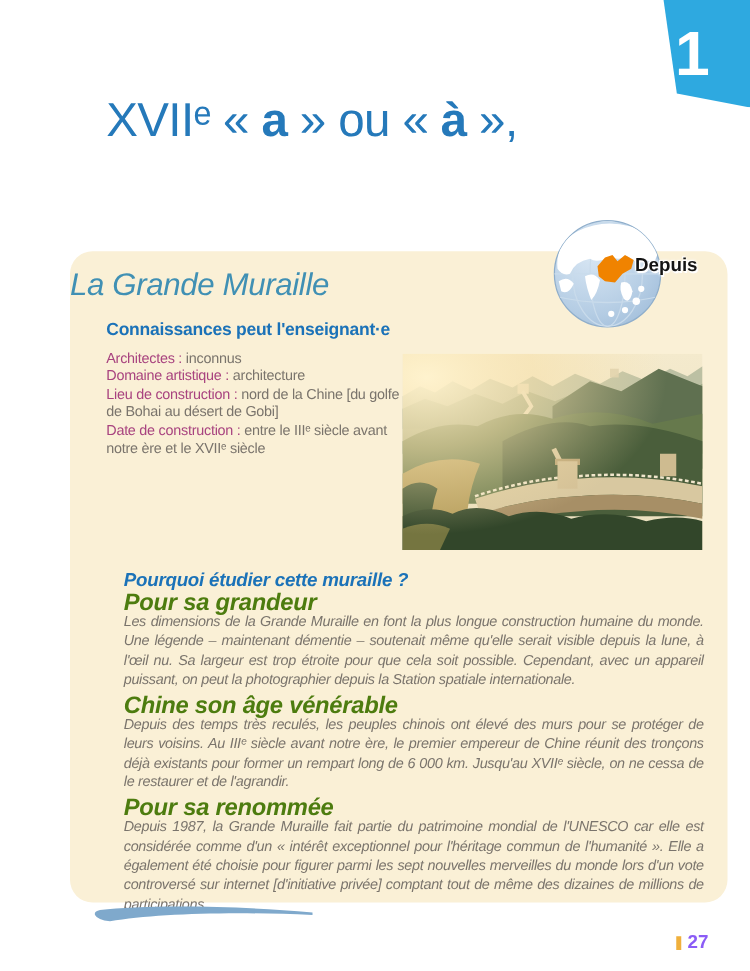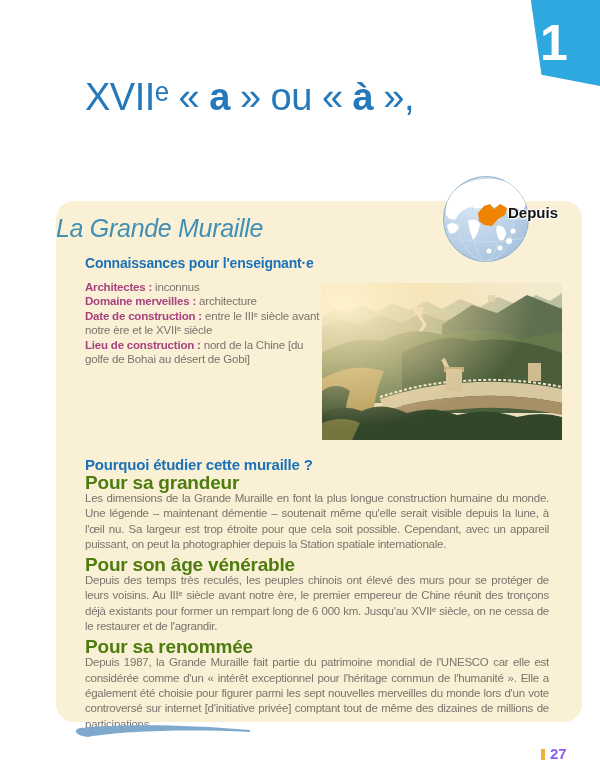--- a/index.html
+++ b/index.html
@@ -47,26 +47,26 @@
 
   .k-heading {
     position:absolute; left:29px; top:54px;
     color:#1B72B8; font-size:14px; font-weight:bold; letter-spacing:-0.2px;
   }
   .facts {
     position:absolute; left:29px; top:79px; width:238px;
     color:#7A746C; font-size:11.5px; line-height:14.4px; letter-spacing:-0.2px;
   }
   .fact { margin:0; }
-  .fact-label { color:#A8437F; font-weight:bold; }
+  .fact-label { color:#A8437F; font-weight:normal; }
 
   .wall-image { position:absolute; left:266px; top:82px; width:240px; height:157px; }
   .wall-image svg { display:block; width:240px; height:157px; }
 
-  .why { position:absolute; left:29px; top:255px; width:464px; }
+  .why { position:absolute; left:43px; top:255px; width:464px;font-style:italic; }
   .why-heading {
     color:#1B72B8; font-size:15px; font-weight:bold; letter-spacing:-0.2px;
     margin-bottom:2px;
   }
   .sub h4 {
     color:#4d7c0f; font-size:19px; font-weight:bold; letter-spacing:-0.2px;
     line-height:13px; margin:6px 0 2px 0;
   }
   .sub:first-of-type h4 { margin-top:3px; }
   .sub p {
@@ -127,26 +127,26 @@
           <circle cx="67" cy="66" r="3" fill="#FFFFFF"></circle>
           <circle cx="58" cy="73" r="2.5" fill="#FFFFFF"></circle>
           <circle cx="47" cy="76" r="2.5" fill="#FFFFFF"></circle>
           <circle cx="71" cy="56" r="2.5" fill="#FFFFFF"></circle>
           <path d="M36,38 L42,31 L48,29 L52,34 L58,29 L65,33 L63,40 L56,44 L50,51 L42,50 L37,46 Z" fill="#F08300"></path>
         </g>
       </svg>
     </div>
     <span class="globe-label">Depuis</span>
 
-    <h3 class="k-heading">Connaissances pour l'enseignant·e</h3>
+    <h3 class="k-heading">Connaissances peut l'enseignant·e</h3>
     <div class="facts">
       <p class="fact"><span class="fact-label">Architectes :</span> <span>inconnus</span></p>
-      <p class="fact"><span class="fact-label">Domaine merveilles :</span> <span>architecture</span></p>
+      <p class="fact"><span class="fact-label">Domaine artistique :</span> <span>architecture</span></p>
+      <p class="fact"><span class="fact-label">Lieu de construction :</span> <span>nord de la Chine [du golfe de Bohai au désert de Gobi]</span></p>
       <p class="fact"><span class="fact-label">Date de construction :</span> <span>entre le IIIᵉ siècle avant notre ère et le XVIIᵉ siècle</span></p>
-      <p class="fact"><span class="fact-label">Lieu de construction :</span> <span>nord de la Chine [du golfe de Bohai au désert de Gobi]</span></p>
     </div>
 
     <div class="wall-image">
       <svg viewBox="0 0 240 157" preserveAspectRatio="none">
         <defs>
           <linearGradient id="sky" x1="0" y1="0" x2="0" y2="1">
             <stop offset="0" stop-color="#F4EACD"></stop>
             <stop offset="1" stop-color="#E9DFBE"></stop>
           </linearGradient>
           <radialGradient id="sun" cx="0.08" cy="0.12" r="0.8">
@@ -179,21 +179,21 @@
       </svg>
     </div>
 
     <div class="why">
       <h3 class="why-heading">Pourquoi étudier cette muraille ?</h3>
       <div class="sub">
         <h4>Pour sa grandeur</h4>
         <p>Les dimensions de la Grande Muraille en font la plus longue construction humaine du monde. Une légende – maintenant démentie – soutenait même qu'elle serait visible depuis la lune, à l'œil nu. Sa largeur est trop étroite pour que cela soit possible. Cependant, avec un appareil puissant, on peut la photographier depuis la Station spatiale internationale.</p>
       </div>
       <div class="sub">
-        <h4>Pour son âge vénérable</h4>
+        <h4>Chine son âge vénérable</h4>
         <p>Depuis des temps très reculés, les peuples chinois ont élevé des murs pour se protéger de leurs voisins. Au IIIᵉ siècle avant notre ère, le premier empereur de Chine réunit des tronçons déjà existants pour former un rempart long de 6 000 km. Jusqu'au XVIIᵉ siècle, on ne cessa de le restaurer et de l'agrandir.</p>
       </div>
       <div class="sub">
         <h4>Pour sa renommée</h4>
         <p>Depuis 1987, la Grande Muraille fait partie du patrimoine mondial de l'UNESCO car elle est considérée comme d'un « intérêt exceptionnel pour l'héritage commun de l'humanité ». Elle a également été choisie pour figurer parmi les sept nouvelles merveilles du monde lors d'un vote controversé sur internet [d'initiative privée] comptant tout de même des dizaines de millions de participations.</p>
       </div>
     </div>
   </div>
 
   <div class="swoosh">

